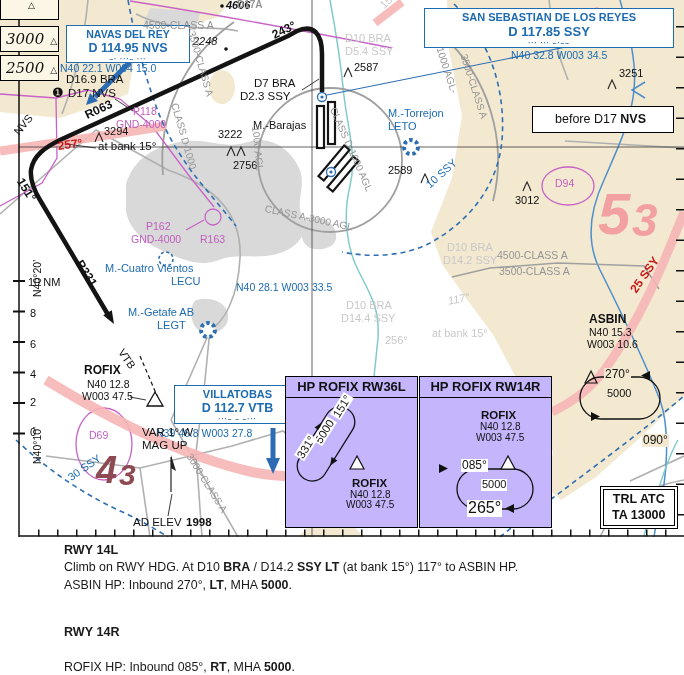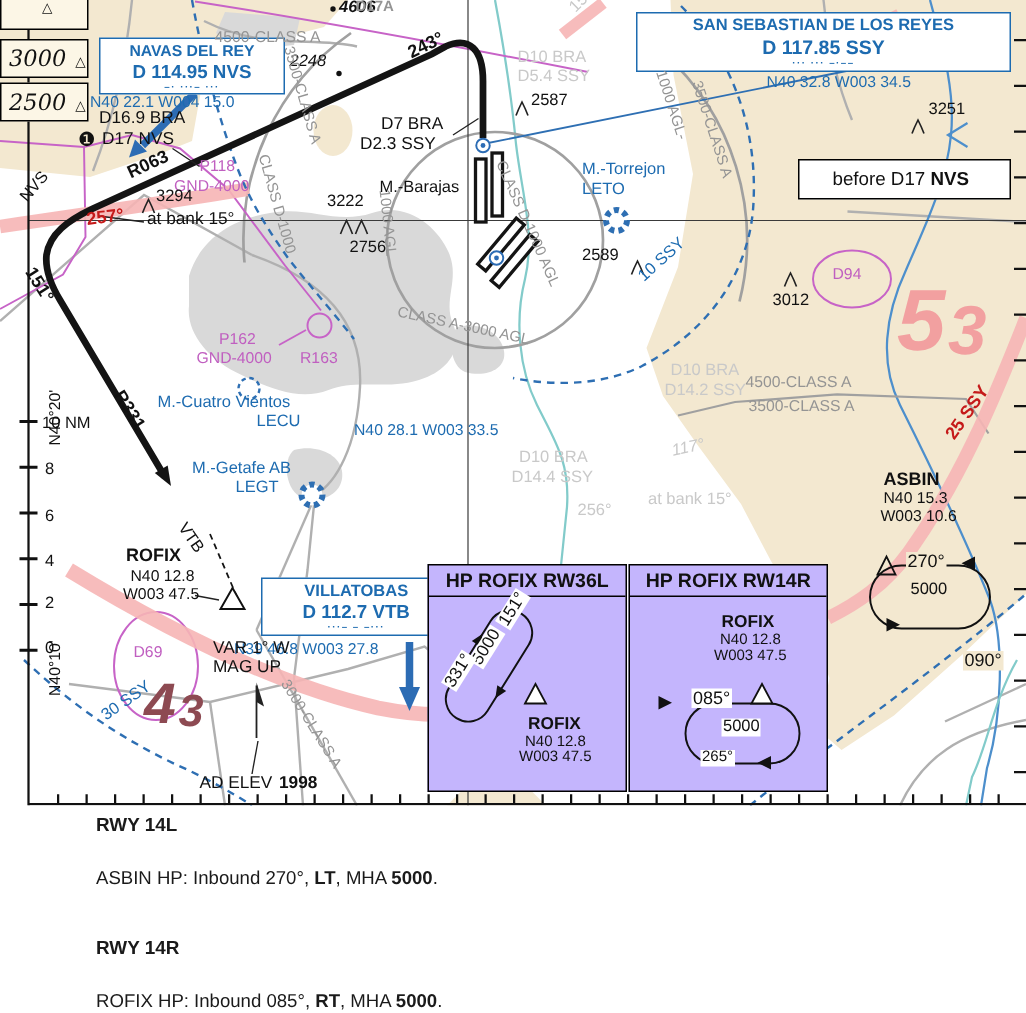--- a/index.html
+++ b/index.html
@@ -230,22 +230,31 @@
     <div class="ind"><span>before D17 </span><b>NVS</b></div>
   </div>
 
   <div class="hpbox" style="left:285px;top:376px;">
     <div class="hd">HP ROFIX RW36L</div>
   </div>
   <div class="hpbox" style="left:419px;top:376px;">
     <div class="hd">HP ROFIX RW14R</div>
   </div>
 
+  <div class="trl">
+    <div class="in">
+      <div>TRL ATC</div>
+      <div>TA 13000</div>
+    </div>
+  </div>
 
   <div class="proc t" style="top:543px;">RWY 14L</div>
+  <div class="proc" style="top:560px;">
+    <span>Climb on RWY HDG. At D10 </span><b>BRA</b><span> / D14.2 </span><b>SSY LT</b><span> (at bank 15°) 117° to ASBIN HP.</span>
+  </div>
   <div class="proc" style="top:578px;">
     <span>ASBIN HP: Inbound 270°, </span><b>LT</b><span>, MHA </span><b>5000</b><span>.</span>
   </div>
   <div class="proc t" style="top:625px;">RWY 14R</div>
   <div class="proc" style="top:660px;">
     <span>ROFIX HP: Inbound 085°, </span><b>RT</b><span>, MHA </span><b>5000</b><span>.</span>
   </div>
 </div>
 
 <svg id="overlay-svg" width="684" height="537" viewBox="0 0 684 537">
@@ -363,16 +372,16 @@
       <span class="lbl bgw" style="left: 312px; top: 440px; font-size: 11.5px; transform: rotate(-58deg);">5000</span>
       <span class="lbl bgw" style="left: 294px; top: 455px; font-size: 11.5px; transform: rotate(-58deg);">331°</span>
       <span class="lbl b" style="left: 352px; top: 477px; font-size: 11.5px;">ROFIX</span>
       <span class="lbl " style="left: 350px; top: 490px; font-size: 10px;">N40 12.8</span>
       <span class="lbl " style="left: 346px; top: 500px; font-size: 10px;">W003 47.5</span>
       <span class="lbl b" style="left: 481px; top: 409px; font-size: 11.5px;">ROFIX</span>
       <span class="lbl " style="left: 480px; top: 422px; font-size: 10px;">N40 12.8</span>
       <span class="lbl " style="left: 476px; top: 433px; font-size: 10px;">W003 47.5</span>
       <span class="lbl bgw" style="left: 461px; top: 459px; font-size: 12px;">085°</span>
       <span class="lbl bgw" style="left: 481px; top: 479px;">5000</span>
-      <span class="lbl bgw" style="left: 467px; top: 500px; font-size: 10px;">265°</span>
+      <span class="lbl bgw" style="left: 467px; top: 500px; font-size: 16px;">265°</span>
     </div>
 
 </div>
 
 </body></html>

